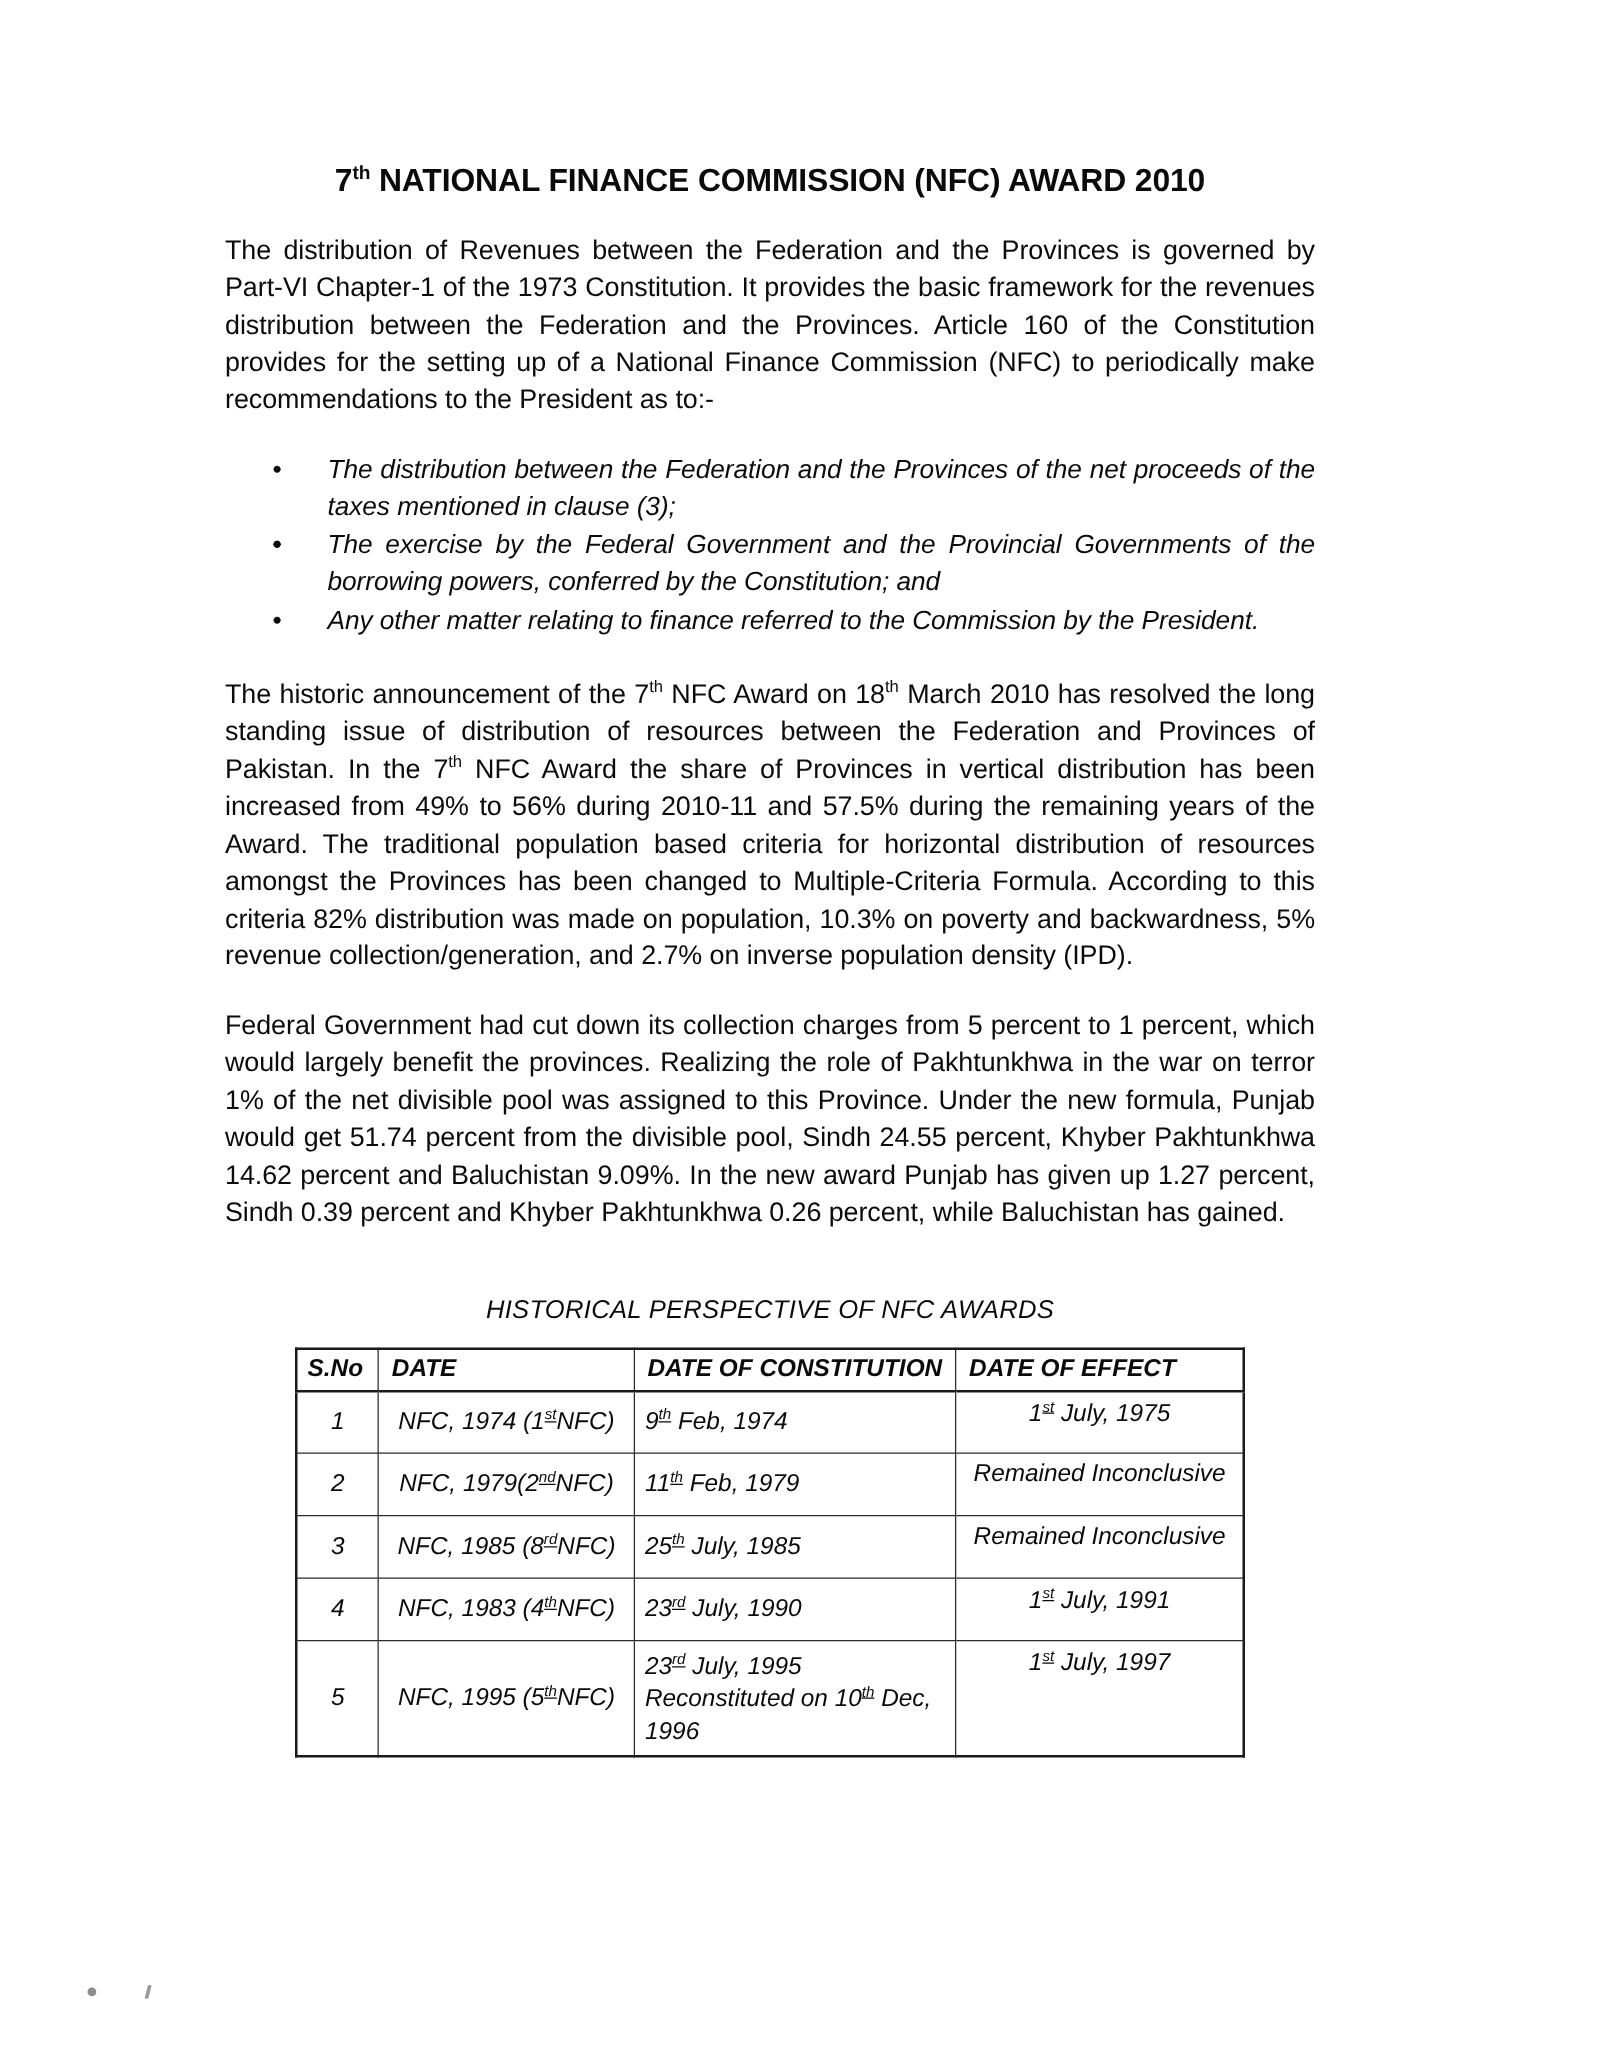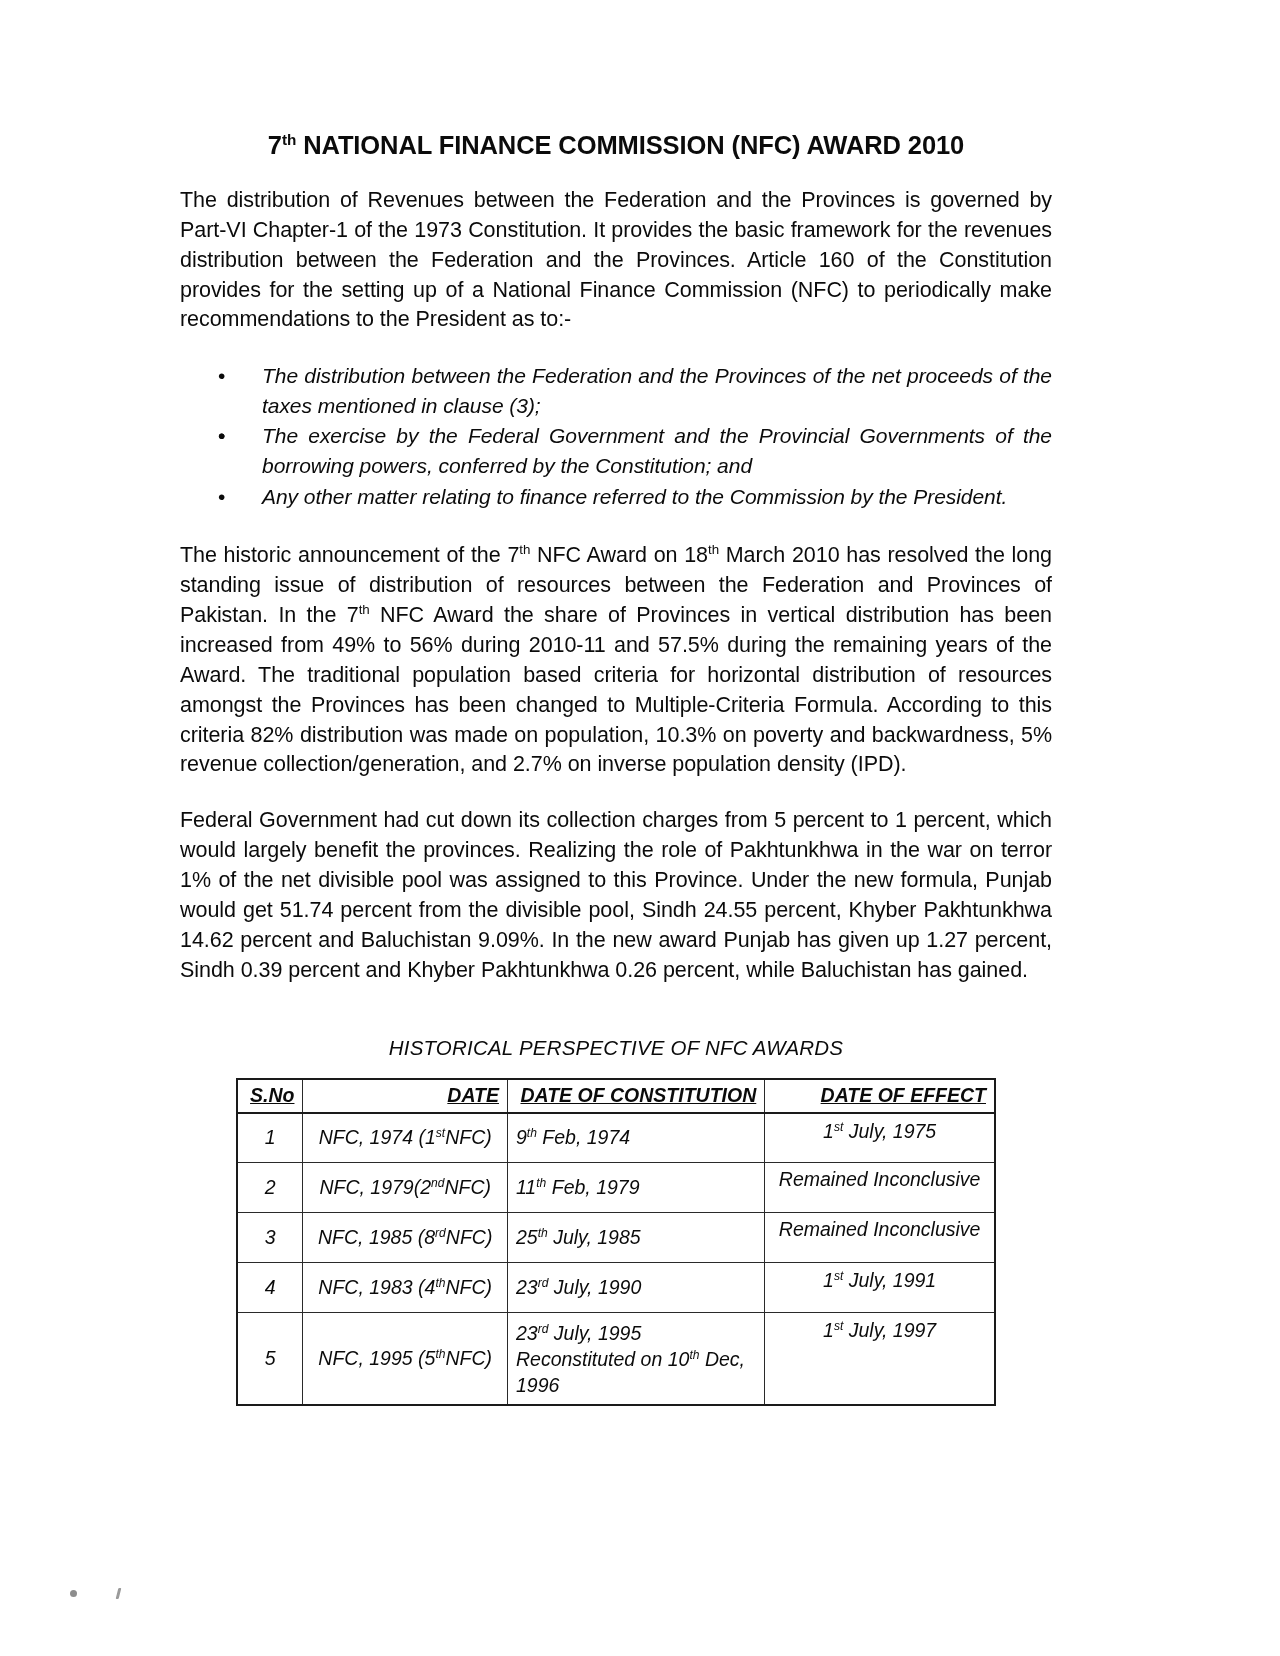--- a/index.html
+++ b/index.html
@@ -98,34 +98,34 @@
   }
   table.nfc-table td,
   table.nfc-table th {
     border: 1.4px solid #2a2a2a;
     font-size: 19.5px;
     font-style: italic;
     padding: 6px 8px;
     vertical-align: middle;
   }
   table.nfc-table thead th {
-    text-align: right;
+    text-align: left;
     font-weight: bold;
     border-bottom: 2.5px solid #1a1a1a;
     padding: 4px 8px;
     height: 34px;
-    text-decoration: underline;
   }
   table.nfc-table tbody td {
     height: 50px;
   }
   table.nfc-table sup {
     font-size: 0.62em;
     vertical-align: super;
     line-height: 0;
+    text-decoration: underline;
   }
   .col-sno   { width: 66px;  text-align: center; }
   .col-name  { width: 205px; text-align: left; padding-left: 10px !important; }
   .col-const { width: 258px; text-align: left; padding-left: 10px !important; }
   .col-eff   { width: 231px; text-align: left; padding-left: 10px !important; }
 
   td.c-sno   { text-align: center; }
   td.c-name  { text-align: center; }
   td.c-const { text-align: left; }
   td.c-eff   { text-align: center; }

